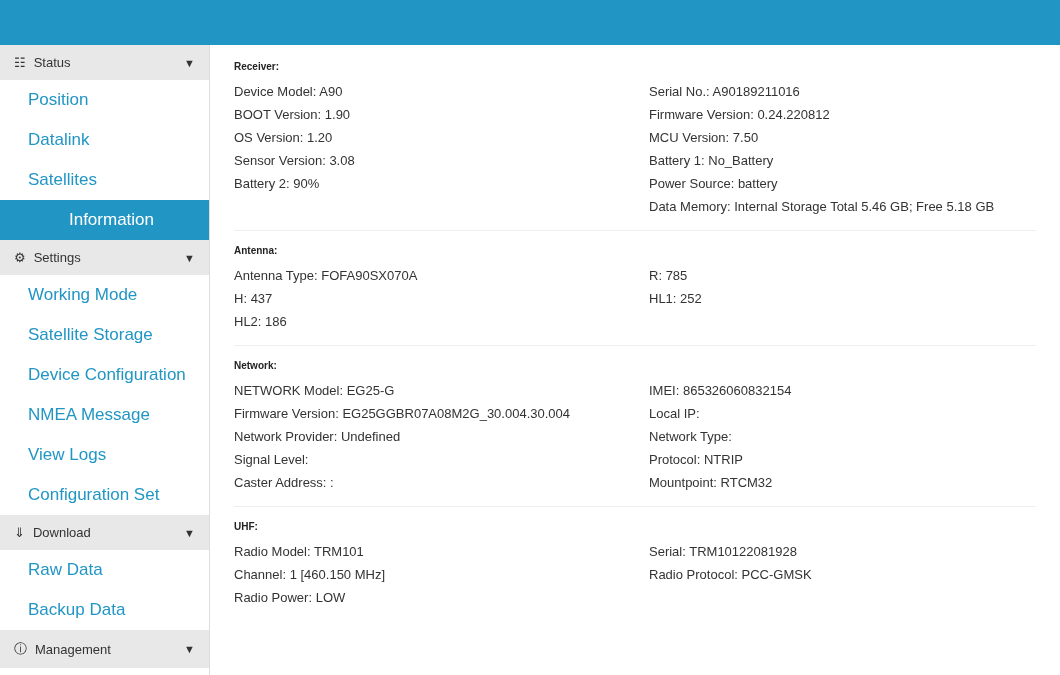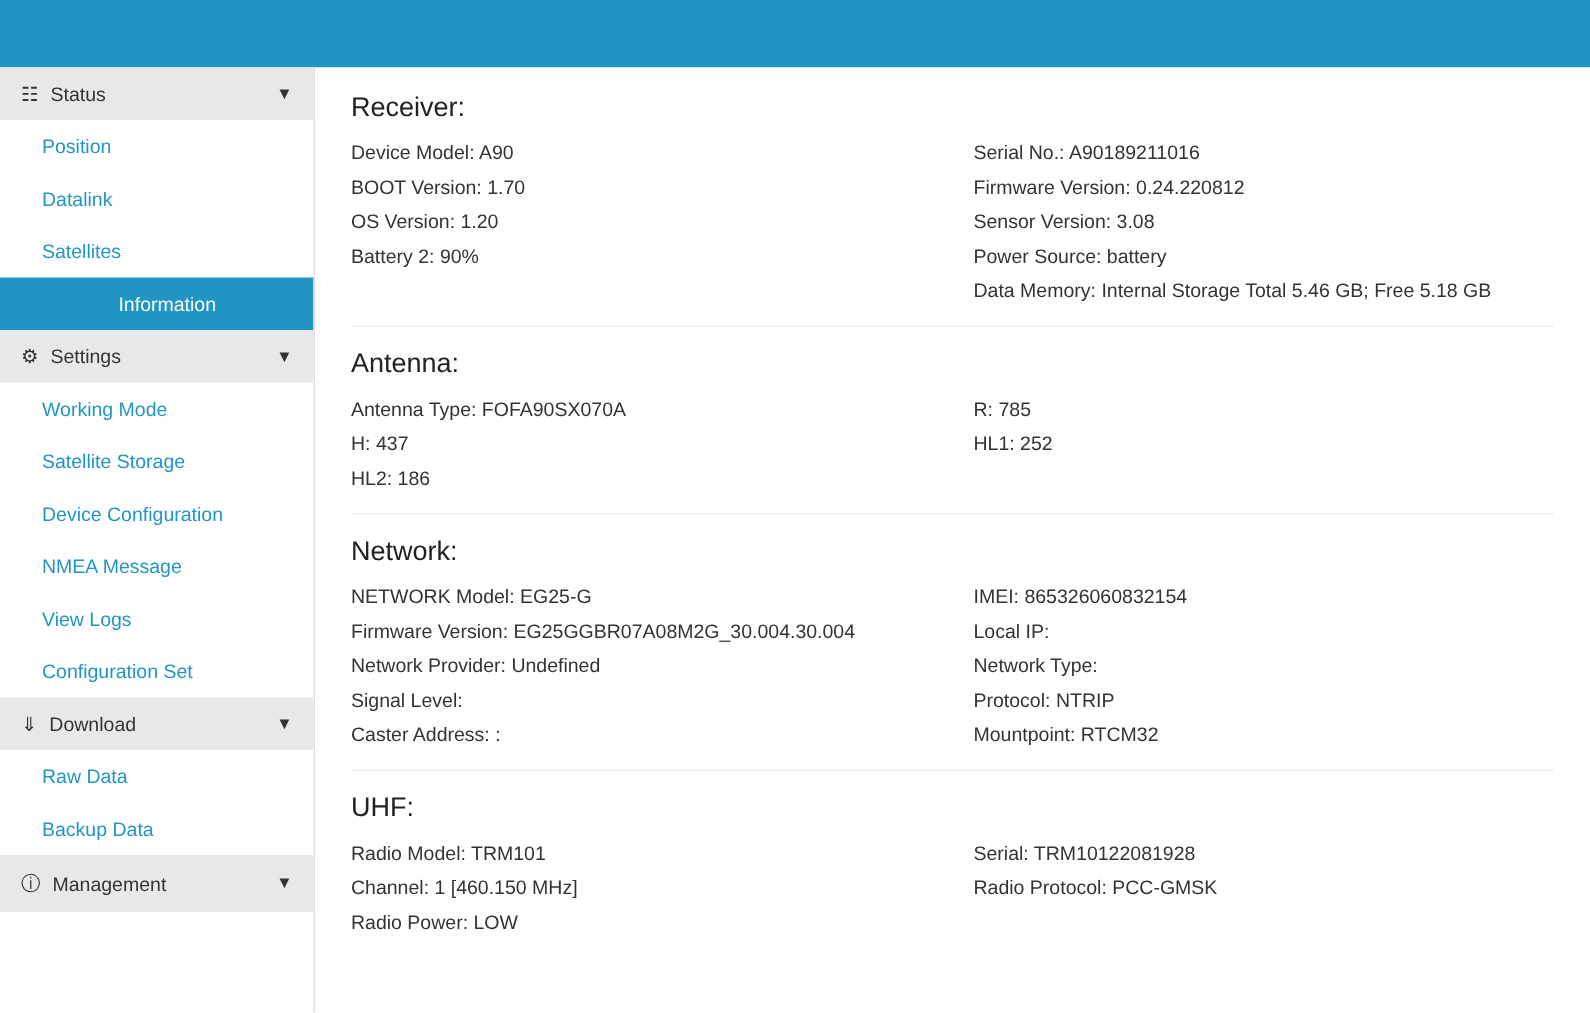--- a/index.html
+++ b/index.html
@@ -41,40 +41,40 @@
       font-size: 13px;
       color: #333;
       font-weight: normal;
     }
     .sidebar-section-header .chevron { font-size: 11px; }
 
     .sidebar-item {
       padding: 10px 14px 10px 28px;
       cursor: pointer;
       color: #2196c4;
-      font-size: 13px;
+      font-size: 17px;
       border-bottom: none;
     }
     .sidebar-item.active {
       background: #2196c4;
       color: white;
       text-align: center;
     }
 
     
     .main-content {
       flex: 1;
       overflow-y: auto;
       padding: 16px 24px;
       background: #fff;
     }
 
     .section-title {
-      font-weight: normal;
-      font-size: 18px;
+      font-weight: bold;
+      font-size: 10px;
       margin-bottom: 10px;
       margin-top: 14px;
       color: #222;
     }
     .section-title:first-child { margin-top: 0; }
 
     .info-grid {
       display: grid;
       grid-template-columns: 1fr 1fr;
       gap: 4px 28px;
@@ -146,24 +146,26 @@
           <span>Management</span>
         </span>
         <span class="chevron">▼</span>
       </div>
     </div>
   <div class="main-content" id="main-content">
       <div class="section-title">Receiver:</div>
       <div class="info-grid">
         <div class="info-row"><span class="label">Device Model:  </span><span class="value">A90</span></div>
         <div class="info-row"><span class="label">Serial No.:  </span><span class="value">A90189211016</span></div>
-        <div class="info-row"><span class="label">BOOT Version:  </span><span class="value">1.70</span></div>
+        <div class="info-row"><span class="label">BOOT Version:  </span><span class="value">1.90</span></div>
         <div class="info-row"><span class="label">Firmware Version:  </span><span class="value">0.24.220812</span></div>
         <div class="info-row"><span class="label">OS Version:  </span><span class="value">1.20</span></div>
+        <div class="info-row"><span class="label">MCU Version:  </span><span class="value">7.50</span></div>
         <div class="info-row"><span class="label">Sensor Version:  </span><span class="value">3.08</span></div>
+        <div class="info-row"><span class="label">Battery 1:  </span><span class="value">No_Battery</span></div>
         <div class="info-row"><span class="label">Battery 2:  </span><span class="value">90%</span></div>
         <div class="info-row"><span class="label">Power Source:  </span><span class="value">battery</span></div>
         <div class="info-row" style="grid-column: 2 / 3;"><span class="label">Data Memory:  </span><span class="value">Internal Storage Total 5.46 GB;  Free 5.18 GB</span></div>
       </div>
       <hr class="divider">
       <div class="section-title">Antenna:</div>
       <div class="info-grid">
         <div class="info-row"><span class="label">Antenna Type:  </span><span class="value">FOFA90SX070A</span></div>
         <div class="info-row"><span class="label">R:  </span><span class="value">785</span></div>
         <div class="info-row"><span class="label">H:  </span><span class="value">437</span></div>

